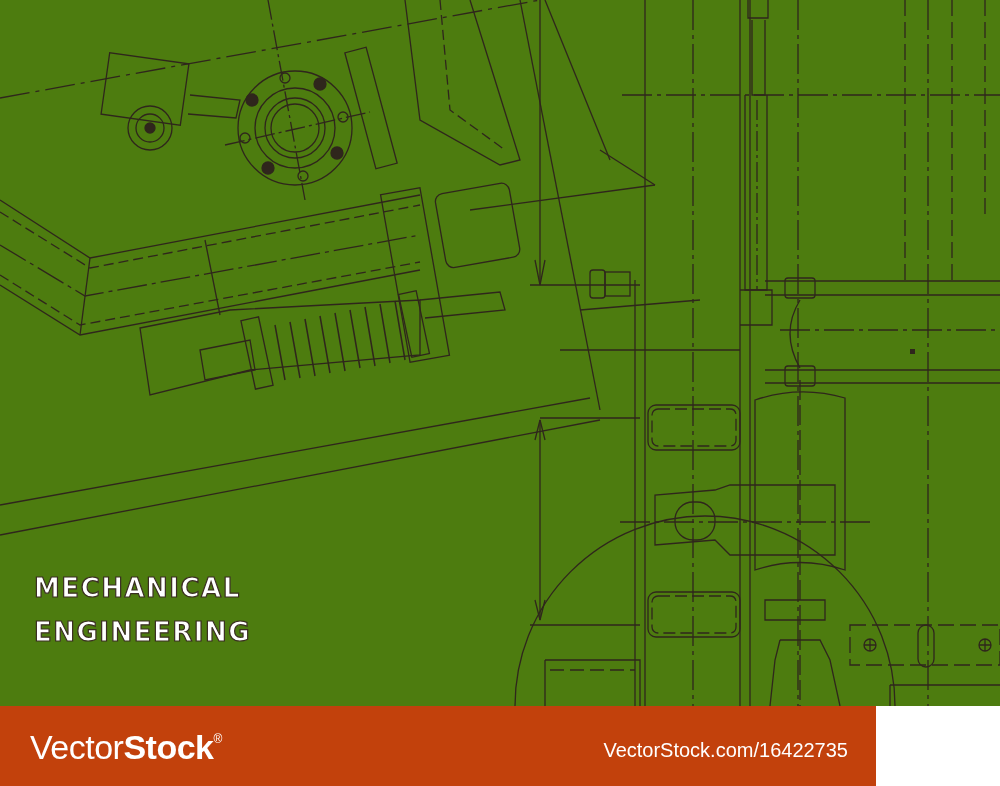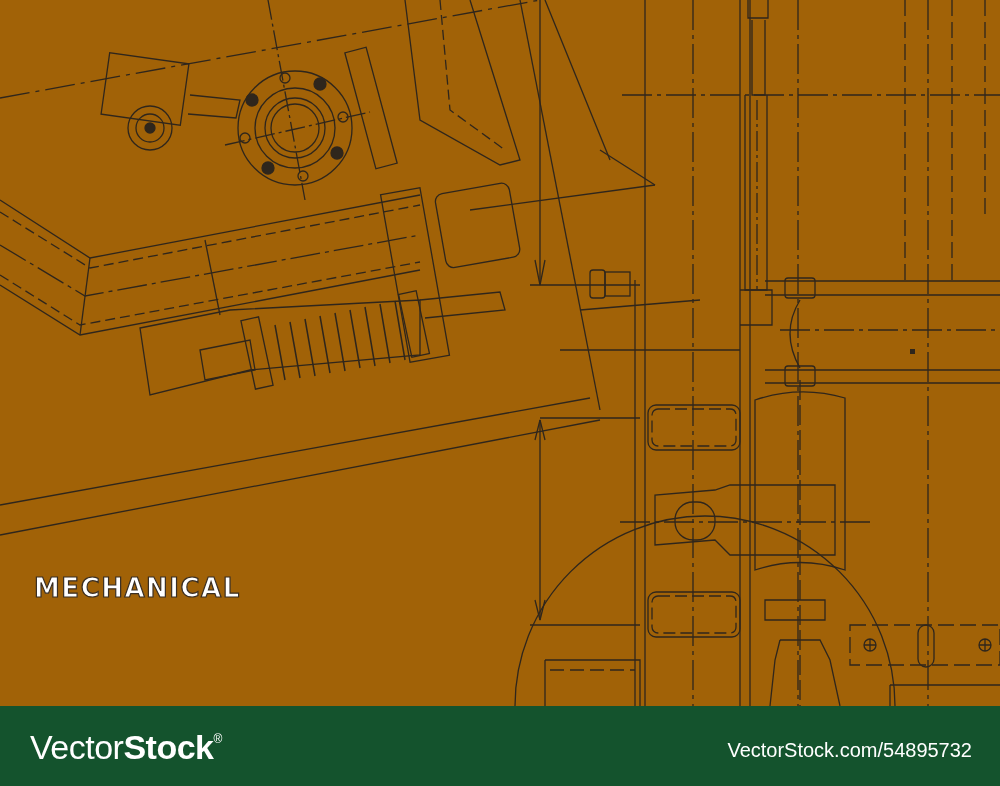--- a/index.html
+++ b/index.html
@@ -1,21 +1,21 @@
 <!DOCTYPE html>
 <html><head>
 <meta charset="utf-8">
 <style>
   html, body { margin:0; padding:0; }
   body { width:1000px; height:786px; overflow:hidden; background:#ffffff; position:relative; font-family:"Liberation Sans", sans-serif; }
-  #drawing { position:absolute; left:0; top:0; width:1000px; height:706px; background:#a16207; }
+  #drawing { position:absolute; left:0; top:0; width:1000px; height:706px; background:#4d7c0f; }
   #drawing svg { position:absolute; left:0; top:0; }
   .title-block { position:absolute; left:34px; top:566px; }
   .title-line { display:block; font-family:"DejaVu Sans", sans-serif; font-weight:bold; font-size:26px; letter-spacing:1.5px; line-height:44px; color:#ffffff; -webkit-text-stroke:1.2px #3a2e22; }
-  #footer { position:absolute; left:0; top:706px; width:1000px; height:80px; background:#14532d; }
+  #footer { position:absolute; left:0; top:706px; width:876px; height:80px; background:#c2410c; }
   .brand { position:absolute; left:30px; top:22px; color:#ffffff; font-family:"Liberation Sans", sans-serif; font-size:34px; letter-spacing:-0.5px; }
   .brand .light { font-weight:normal; }
   .brand .bold { font-weight:bold; }
   .brand .reg { font-size:12px; vertical-align:top; position:relative; top:4px; }
   .asset-url { position:absolute; right:28px; top:33px; color:#ffffff; font-family:"Liberation Sans", sans-serif; font-size:20px; }
 </style>
 </head>
 <body>
 
 <div id="drawing">
@@ -132,21 +132,22 @@
     <path d="M870 645 m-6 0 a6 6 0 1 0 12 0 a6 6 0 1 0 -12 0 M864 645 L876 645 M870 639 L870 651"></path>
     <path d="M985 645 m-6 0 a6 6 0 1 0 12 0 a6 6 0 1 0 -12 0 M979 645 L991 645 M985 639 L985 651"></path>
     <rect x="918" y="625" width="16" height="42" rx="8"></rect>
     <path d="M545 660 L640 660 L640 706 M545 660 L545 706"></path>
     <path d="M550 670 L635 670" stroke-dasharray="14 6"></path>
     <path d="M890 685 L1000 685 M890 706 L890 685"></path>
   </svg>
 
   <div class="title-block">
     <span class="title-line">MECHANICAL</span>
+    <span class="title-line">ENGINEERING</span>
   </div>
 </div>
 
 <div id="footer">
   <div class="brand">
     <span class="light">Vector</span><span class="bold">Stock</span><span class="reg">®</span>
   </div>
-  <div class="asset-url">VectorStock.com/54895732</div>
+  <div class="asset-url">VectorStock.com/16422735</div>
 </div>
 
 </body></html>

